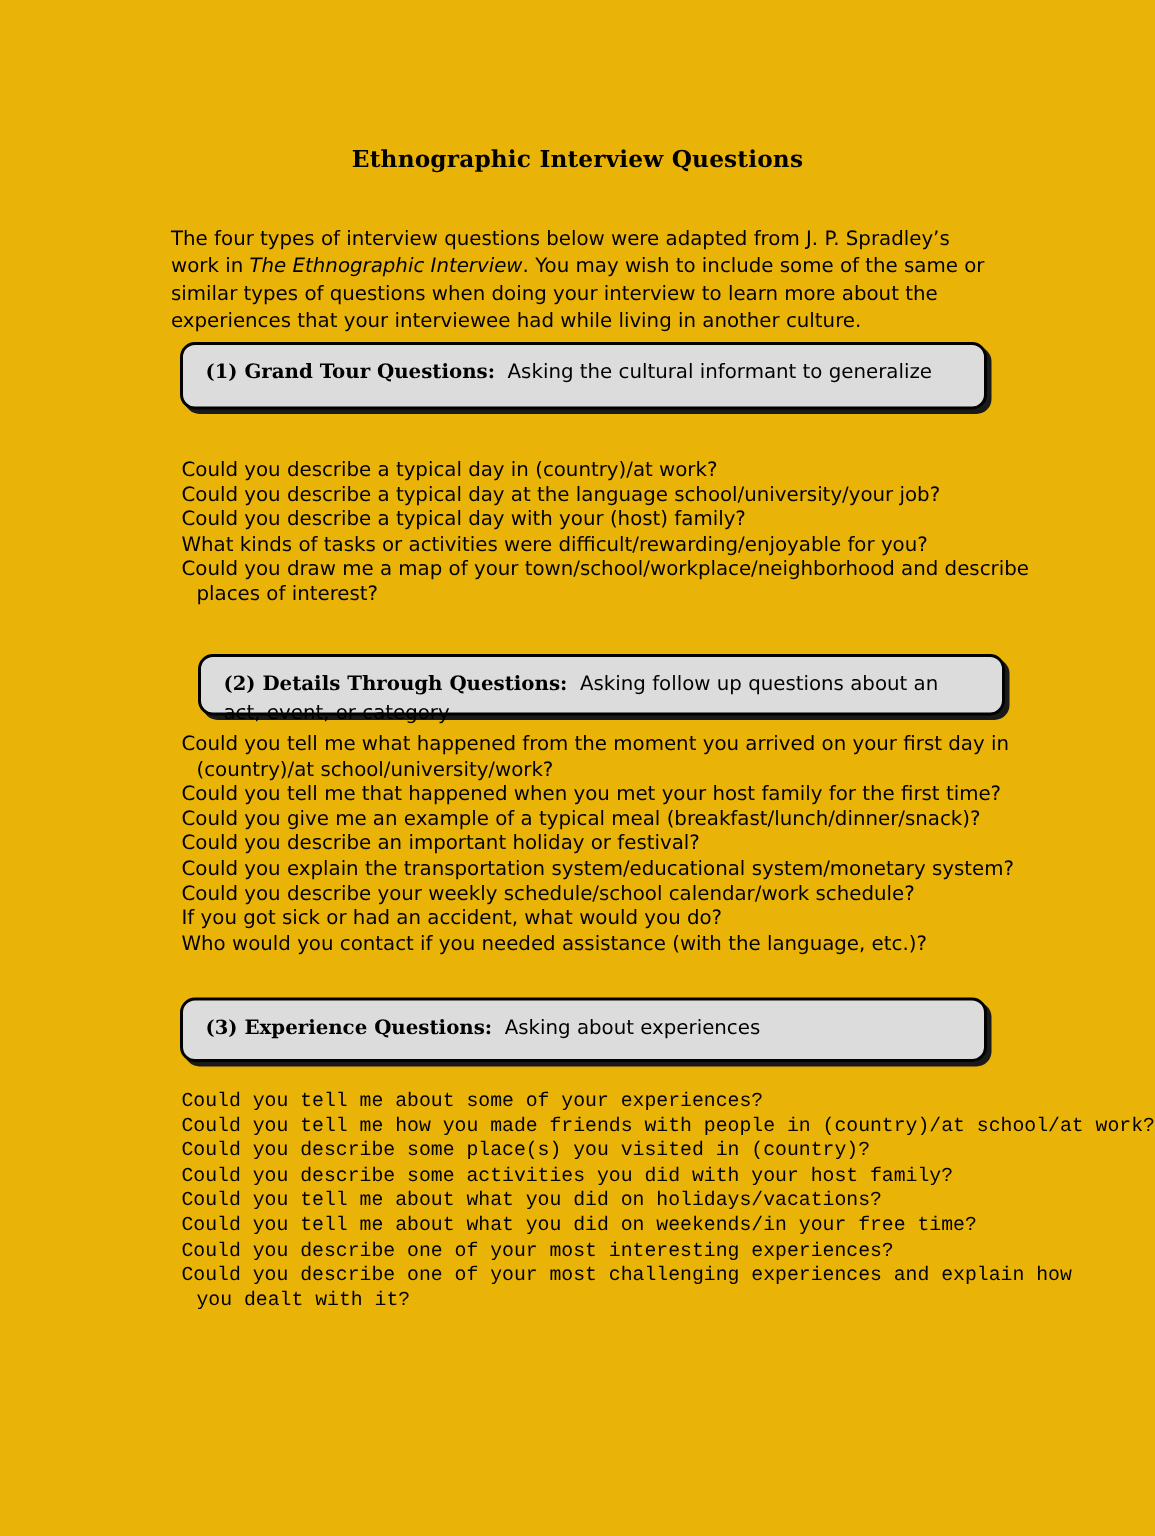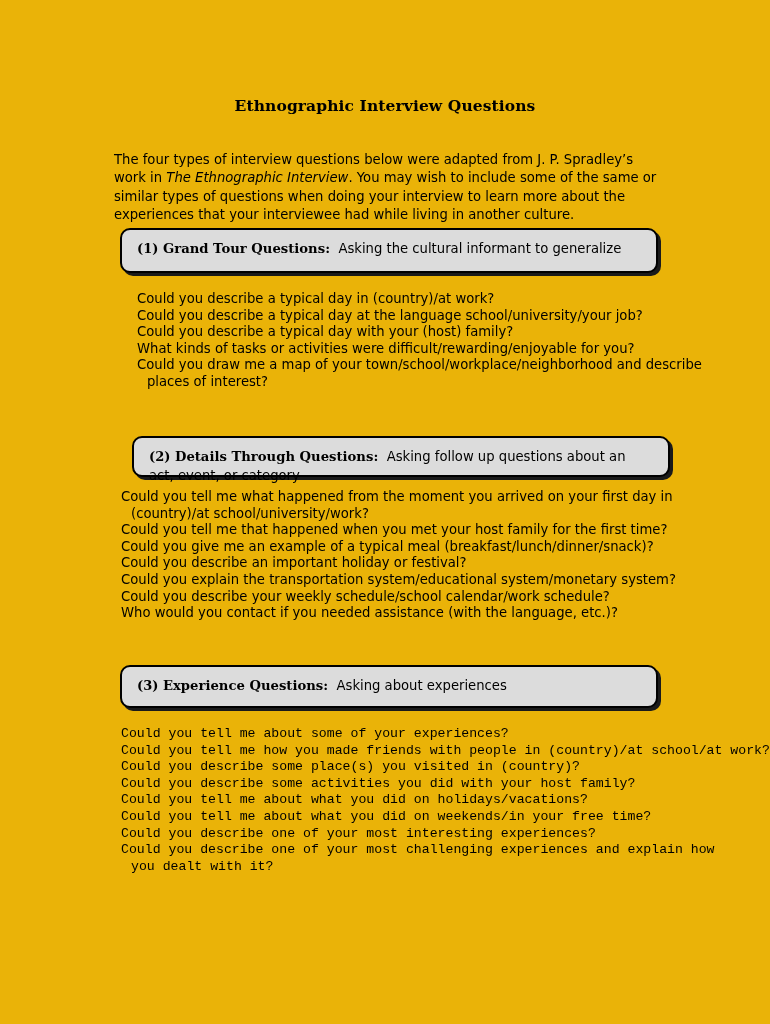--- a/index.html
+++ b/index.html
@@ -95,21 +95,21 @@
     line-height: 16.6px;
   }
   .q-item {
     white-space: nowrap;
   }
   .q-cont {
     padding-left: 10px;
     white-space: nowrap;
   }
 
-  #q-list-1 { top: 291px; margin-left: 16px; }
+  #q-list-1 { top: 306px; }
   #q-list-2 { top: 489px; }
   #q-list-3 { top: 726px; font-family: Liberation Mono, monospace; }
 </style>
 </head>
 <body>
 
 <div class="page">
 
   <h1 class="doc-title">Ethnographic Interview Questions</h1>
 
@@ -133,20 +133,21 @@
   </div>
 
   <div class="q-list" id="q-list-2">
     <div class="q-item">Could you tell me what happened from the moment you arrived on your first day in</div>
     <div class="q-cont">(country)/at school/university/work?</div>
     <div class="q-item">Could you tell me that happened when you met your host family for the first time?</div>
     <div class="q-item">Could you give me an example of a typical meal (breakfast/lunch/dinner/snack)?</div>
     <div class="q-item">Could you describe an important holiday or festival?</div>
     <div class="q-item">Could you explain the transportation system/educational system/monetary system?</div>
     <div class="q-item">Could you describe your weekly schedule/school calendar/work schedule?</div>
+    <div class="q-item">If you got sick or had an accident, what would you do?</div>
     <div class="q-item">Who would you contact if you needed assistance (with the language, etc.)?</div>
   </div>
 
   <div class="sec-box" id="sec-box-3">
     <div class="sec-box-text"><span class="sec-num">(3)</span><span class="sec-label"> <span>Experience Questions:</span></span><span class="sec-desc">&nbsp; <span>Asking about experiences</span></span></div>
   </div>
 
   <div class="q-list" id="q-list-3">
     <div class="q-item">Could you tell me about some of your experiences?</div>
     <div class="q-item">Could you tell me how you made friends with people in (country)/at school/at work?</div>

